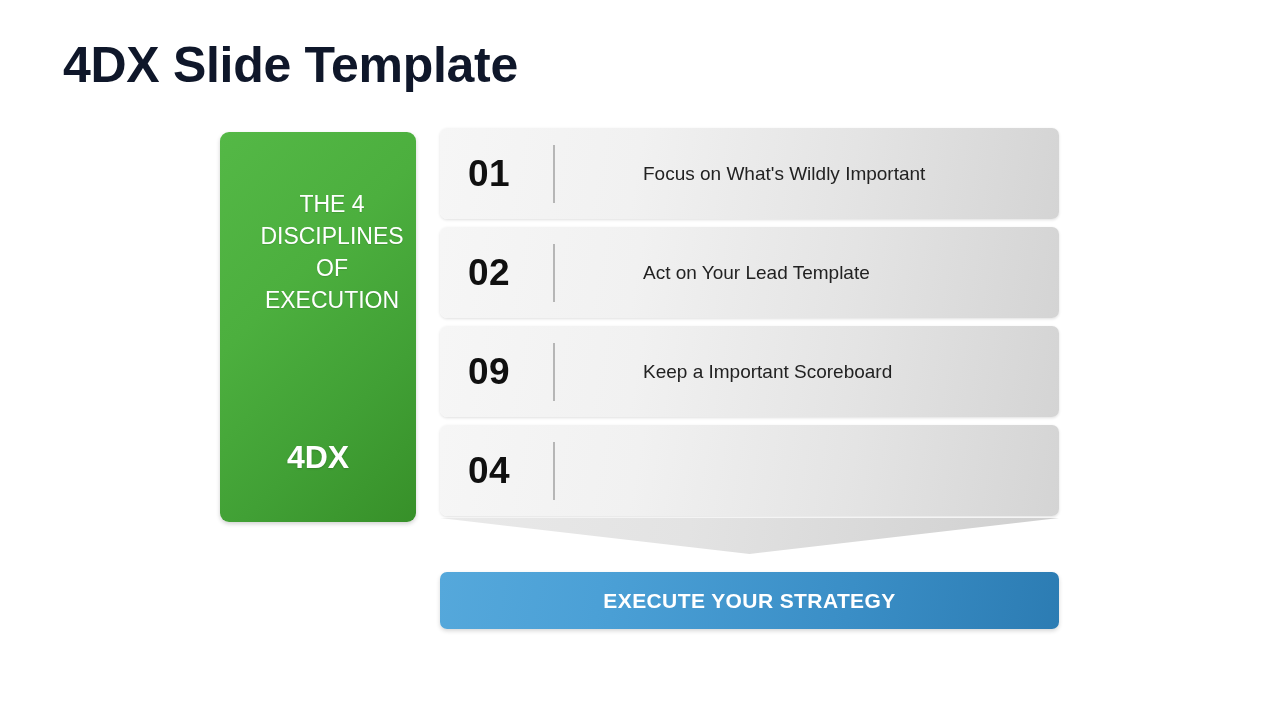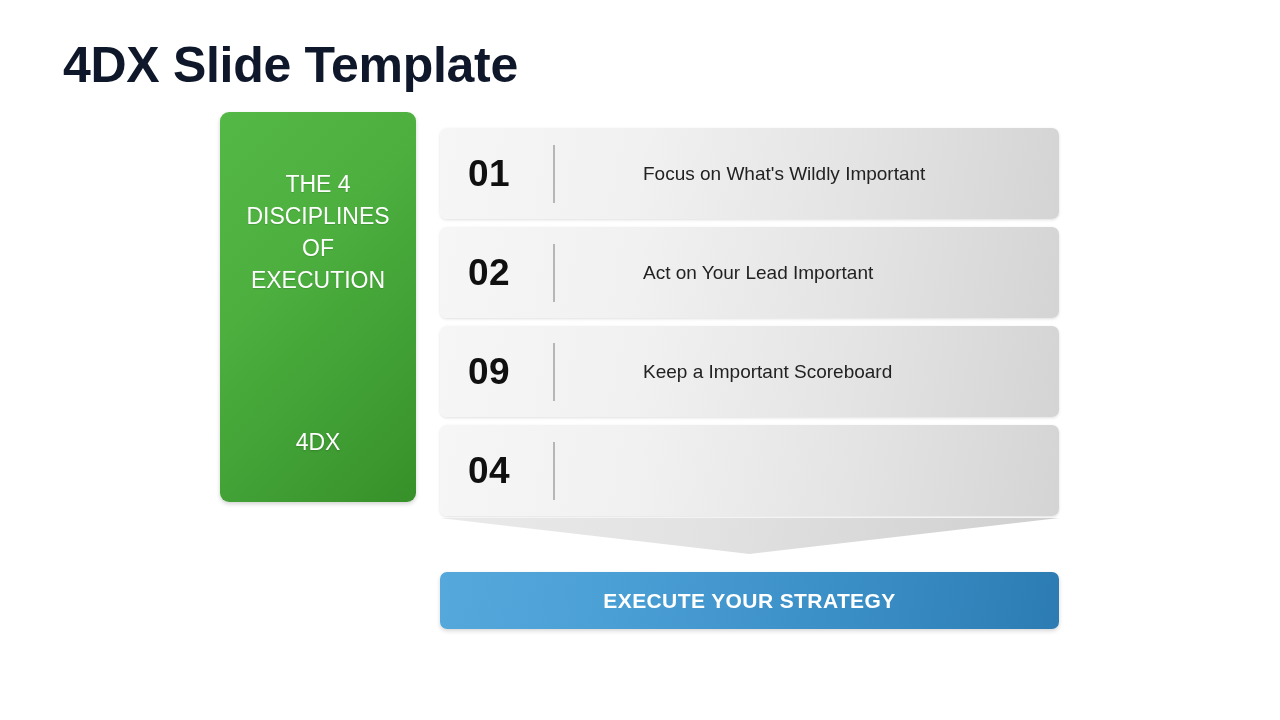--- a/index.html
+++ b/index.html
@@ -24,49 +24,49 @@
     font-weight: 700;
     color: #0f172a;
     letter-spacing: -0.3px;
     white-space: nowrap;
   }
 
   
   #green-panel {
     position: absolute;
     left: 220px;
-    top: 112px;
+    top: 132px;
     width: 196px;
     height: 390px;
     border-radius: 9px;
     background: linear-gradient(135deg, #54B846 0%, #4CAF3E 38%, #41A035 70%, #379029 100%);
     box-shadow: 0 2px 4px rgba(0,0,0,0.18);
     color: #ffffff;
     display: flex;
     flex-direction: column;
-    align-items: center;
+    align-items: flex-end;
   }
   #green-panel-heading {
     margin-top: 56px;
     width: 168px;
     text-align: center;
     font-size: 23px;
     line-height: 32px;
     font-weight: 400;
     color: #ffffff;
     text-shadow: 0 1px 1px rgba(0,0,0,0.12);
   }
   #green-panel-tag {
     position: absolute;
     bottom: 46px;
     left: 0;
     right: 0;
     text-align: center;
-    font-size: 23px;
-    font-weight: 400;
+    font-size: 32px;
+    font-weight: 700;
     color: #ffffff;
     text-shadow: 0 1px 2px rgba(0,0,0,0.18);
   }
 
   
   #steps {
     position: absolute;
     left: 440px;
     top: 128px;
     width: 619px;
@@ -152,21 +152,21 @@
 
   <div class="step-row">
     <div class="step-number">01</div>
     <div class="step-divider"></div>
     <div class="step-label">Focus on What's Wildly Important</div>
   </div>
 
   <div class="step-row">
     <div class="step-number">02</div>
     <div class="step-divider"></div>
-    <div class="step-label">Act on Your Lead Important</div>
+    <div class="step-label">Act on Your Lead Template</div>
   </div>
 
   <div class="step-row">
     <div class="step-number">09</div>
     <div class="step-divider"></div>
     <div class="step-label">Keep a Important Scoreboard</div>
   </div>
 
   <div class="step-row">
     <div class="step-number">04</div>

